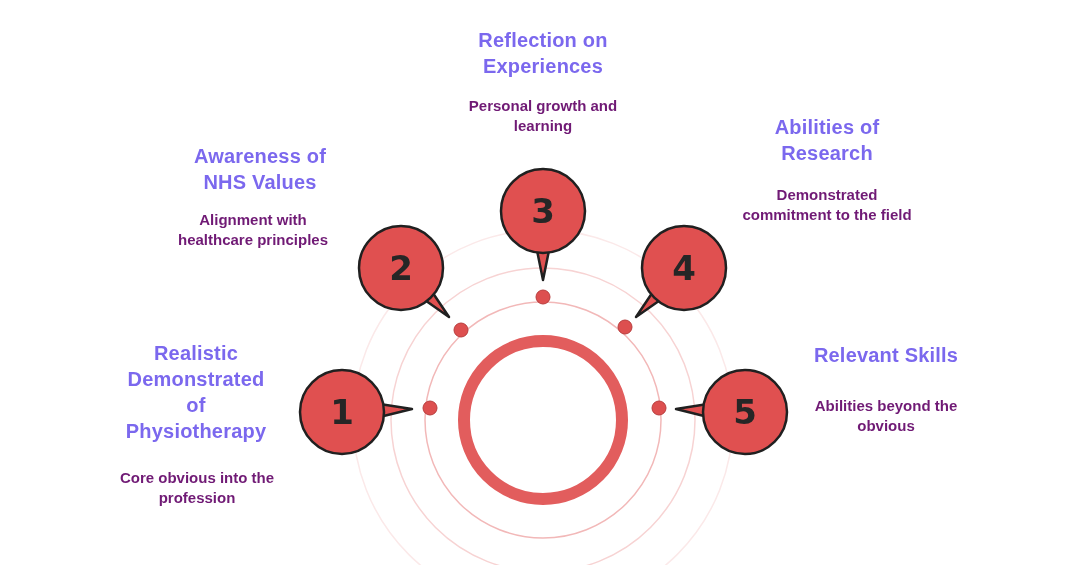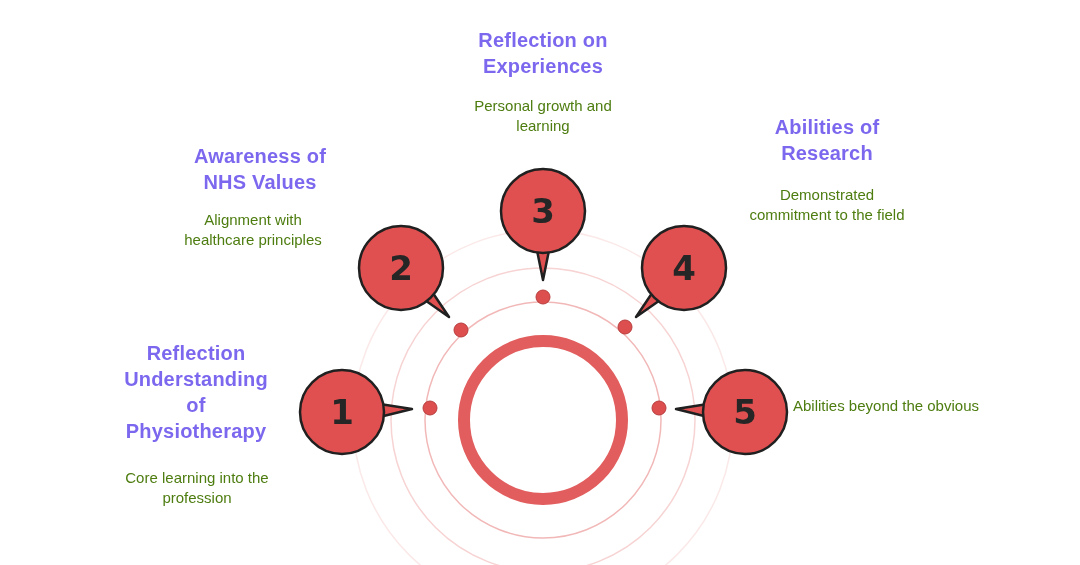--- a/index.html
+++ b/index.html
@@ -11,22 +11,22 @@
     font-family:"Liberation Sans", sans-serif;
   }
   .stage svg{position:absolute;left:0;top:0;}
   .label{position:absolute;text-align:center;}
   .title{
     font-size:20px;font-weight:700;line-height:1.3;
     color:#7b68ee;
     letter-spacing:.2px;
   }
   .subtitle{
-    font-size:15px;font-weight:400;line-height:1.32;
-    color:#4d7c0f;
+    font-size:15px;font-weight:700;line-height:1.32;
+    color:#701a75;
   }
   
   .t1{left:121px;top:340px;width:150px;}
   .s1{left:112px;top:468px;width:170px;}
   
   .t2{left:175px;top:143px;width:170px;}
   .s2{left:173px;top:210px;width:160px;}
   
   .t3{left:458px;top:27px;width:170px;}
   .s3{left:453px;top:96px;width:180px;}
@@ -72,27 +72,28 @@
     <circle cx="684" cy="268" r="42" fill="#e05050" stroke="#202020" stroke-width="2.5"></circle>
     <circle cx="745" cy="412" r="42" fill="#e05050" stroke="#202020" stroke-width="2.5"></circle>
 
     <text class="num" x="342" y="424" text-anchor="middle">1</text>
     <text class="num" x="401" y="280" text-anchor="middle">2</text>
     <text class="num" x="543" y="223" text-anchor="middle">3</text>
     <text class="num" x="684" y="280" text-anchor="middle">4</text>
     <text class="num" x="745" y="424" text-anchor="middle">5</text>
   </svg>
 
-  <div class="label title t1">Reflection Understanding of Physiotherapy</div>
-  <div class="label subtitle s1">Core learning into the profession</div>
+  <div class="label title t1">Realistic Demonstrated of Physiotherapy</div>
+  <div class="label subtitle s1">Core obvious into the profession</div>
 
   <div class="label title t2">Awareness of NHS Values</div>
   <div class="label subtitle s2">Alignment with healthcare principles</div>
 
   <div class="label title t3">Reflection on Experiences</div>
   <div class="label subtitle s3">Personal growth and learning</div>
 
   <div class="label title t4">Abilities of Research</div>
   <div class="label subtitle s4">Demonstrated commitment to the field</div>
 
+  <div class="label title t5">Relevant Skills</div>
   <div class="label subtitle s5">Abilities beyond the obvious</div>
 
 </div>
 
 </body></html>

